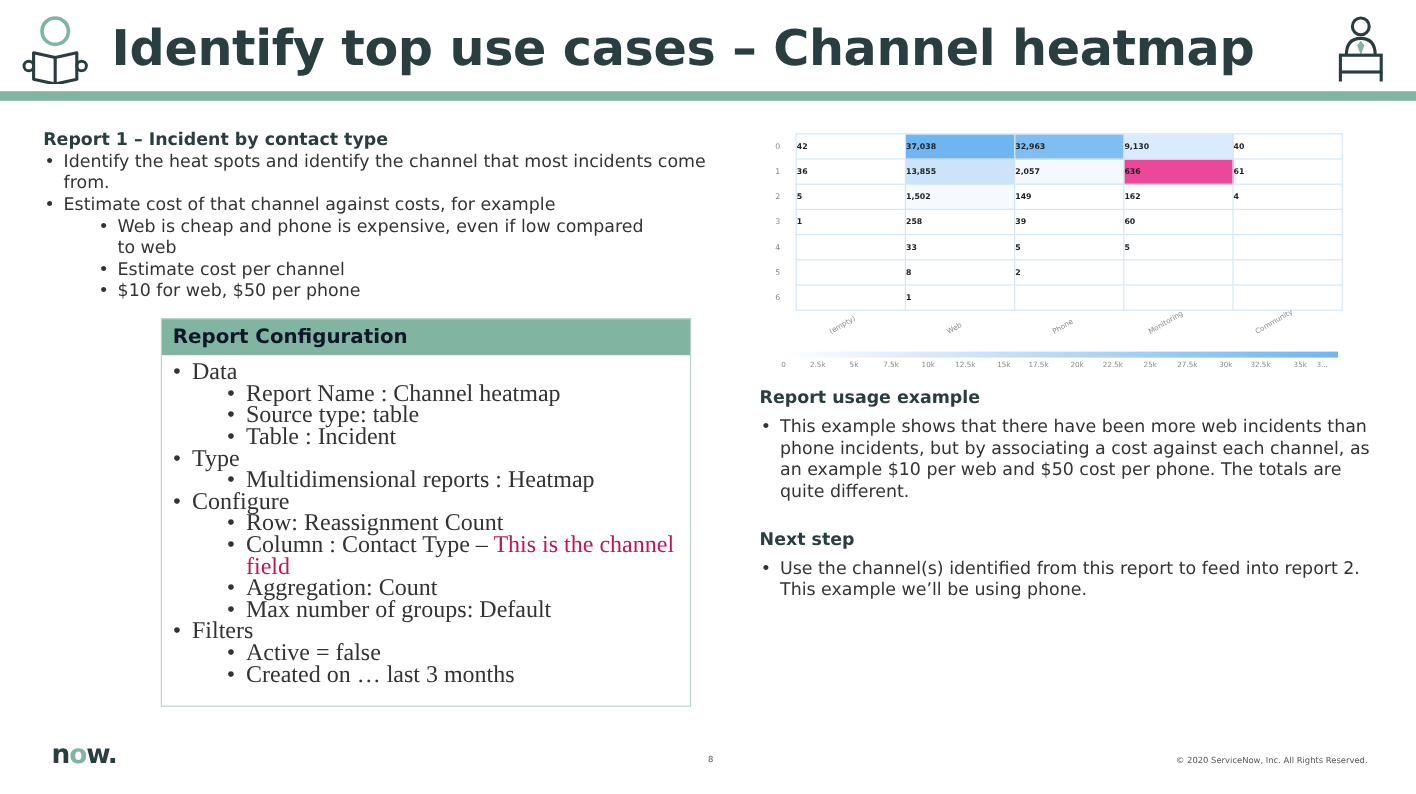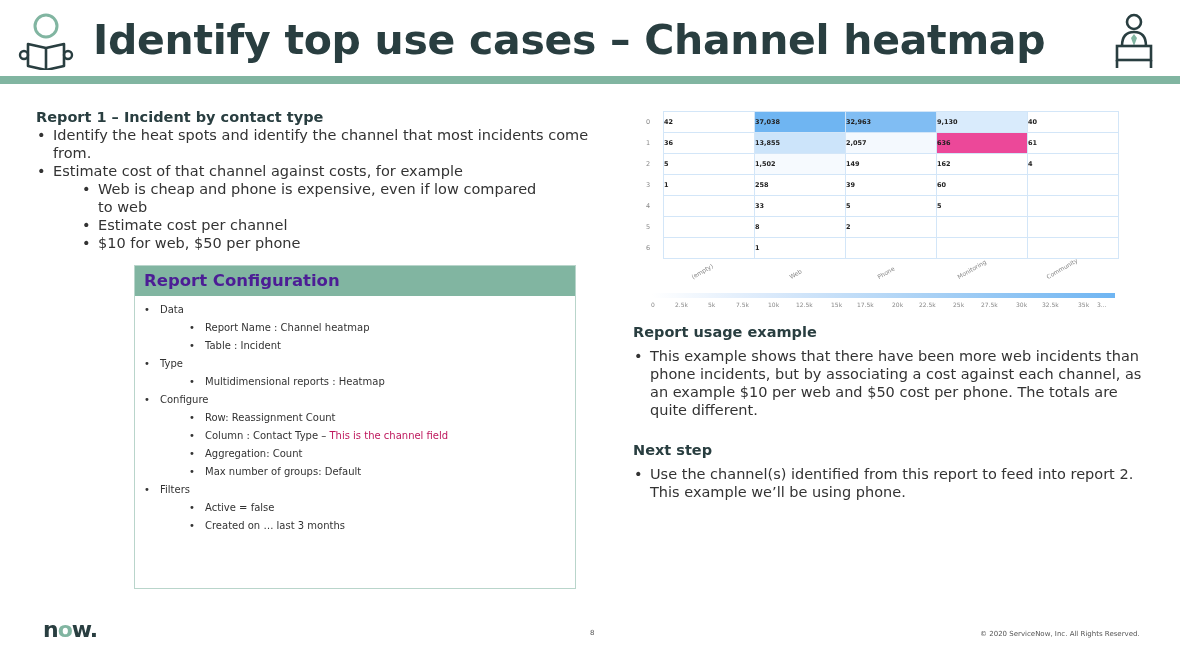--- a/index.html
+++ b/index.html
@@ -15,22 +15,22 @@
   .left-col { position: absolute; left: 36px; top: 108px; width: 560px; font-size: 14.5px; line-height: 18px; color: #333; }
   .section-head { font-weight: bold; color: #293e40; font-size: 14.5px; }
   ul.b1 { list-style: none; }
   ul.b1 > li { position: relative; padding-left: 17px; }
   ul.b1 > li::before { content: "•"; position: absolute; left: 1px; top: 0; }
   ul.b2 { list-style: none; margin-left: 28px; }
   ul.b2 > li { position: relative; padding-left: 17px; }
   ul.b2 > li::before { content: "•"; position: absolute; left: 1px; top: 0; }
 
   .config-box { position: absolute; left: 134px; top: 265px; width: 442px; height: 324px; border: 1px solid #b9d5cb; }
-  .config-header { height: 30px; background: #81b5a1; color: #4c1d95; font-weight: bold; font-size: 16.5px; padding: 5px 9px; }
-  .config-body { padding: 5px 8px; font-size: 10px; line-height: 18px; color: #333; }
+  .config-header { height: 30px; background: #81b5a1; color: #0f172a; font-weight: bold; font-size: 16.5px; padding: 5px 9px; }
+  .config-body { padding: 5px 8px; font-size: 20px; line-height: 18px; color: #333; font-family: Liberation Serif, serif; }
   .config-body ul.b2 { margin-left: 28px; }
   .red { color: #be185d; }
 
   .chart-wrap { position: absolute; left: 640px; top: 92px; width: 500px; height: 220px; }
   .chart-title { position: absolute; left: 0; width: 500px; top: 4px; text-align: center; font-size: 7.5px; color: #333; }
   .heat { position: absolute; left: 23px; top: 19px; border-collapse: collapse; }
   .heat td { width: 91px; height: 21px; border: 1px solid #d3e6f8; text-align: left; font-size: 6.5px; font-weight: bold; color: #222; }
   .row-label { position: absolute; left: 6px; font-size: 6.5px; color: #888; }
   .x-label { position: absolute; top: 182px; font-size: 6px; color: #888; transform: rotate(-30deg); transform-origin: left top; white-space: nowrap; }
   .legend-bar { position: absolute; left: 12px; top: 201px; width: 463px; height: 5px; background: linear-gradient(to right, #ffffff, #dbeafb 25%, #a9d1f5 60%, #6fb5f2); }
@@ -85,20 +85,21 @@
 </div>
 
 <div class="config-box">
   <div class="config-header">Report Configuration</div>
   <div class="config-body">
     <ul class="b1">
       <li>
         <span>Data</span>
         <ul class="b2">
           <li>Report Name : Channel heatmap</li>
+          <li>Source type: table</li>
           <li>Table : Incident</li>
         </ul>
       </li>
       <li>
         <span>Type</span>
         <ul class="b2">
           <li>Multidimensional reports : Heatmap</li>
         </ul>
       </li>
       <li>

